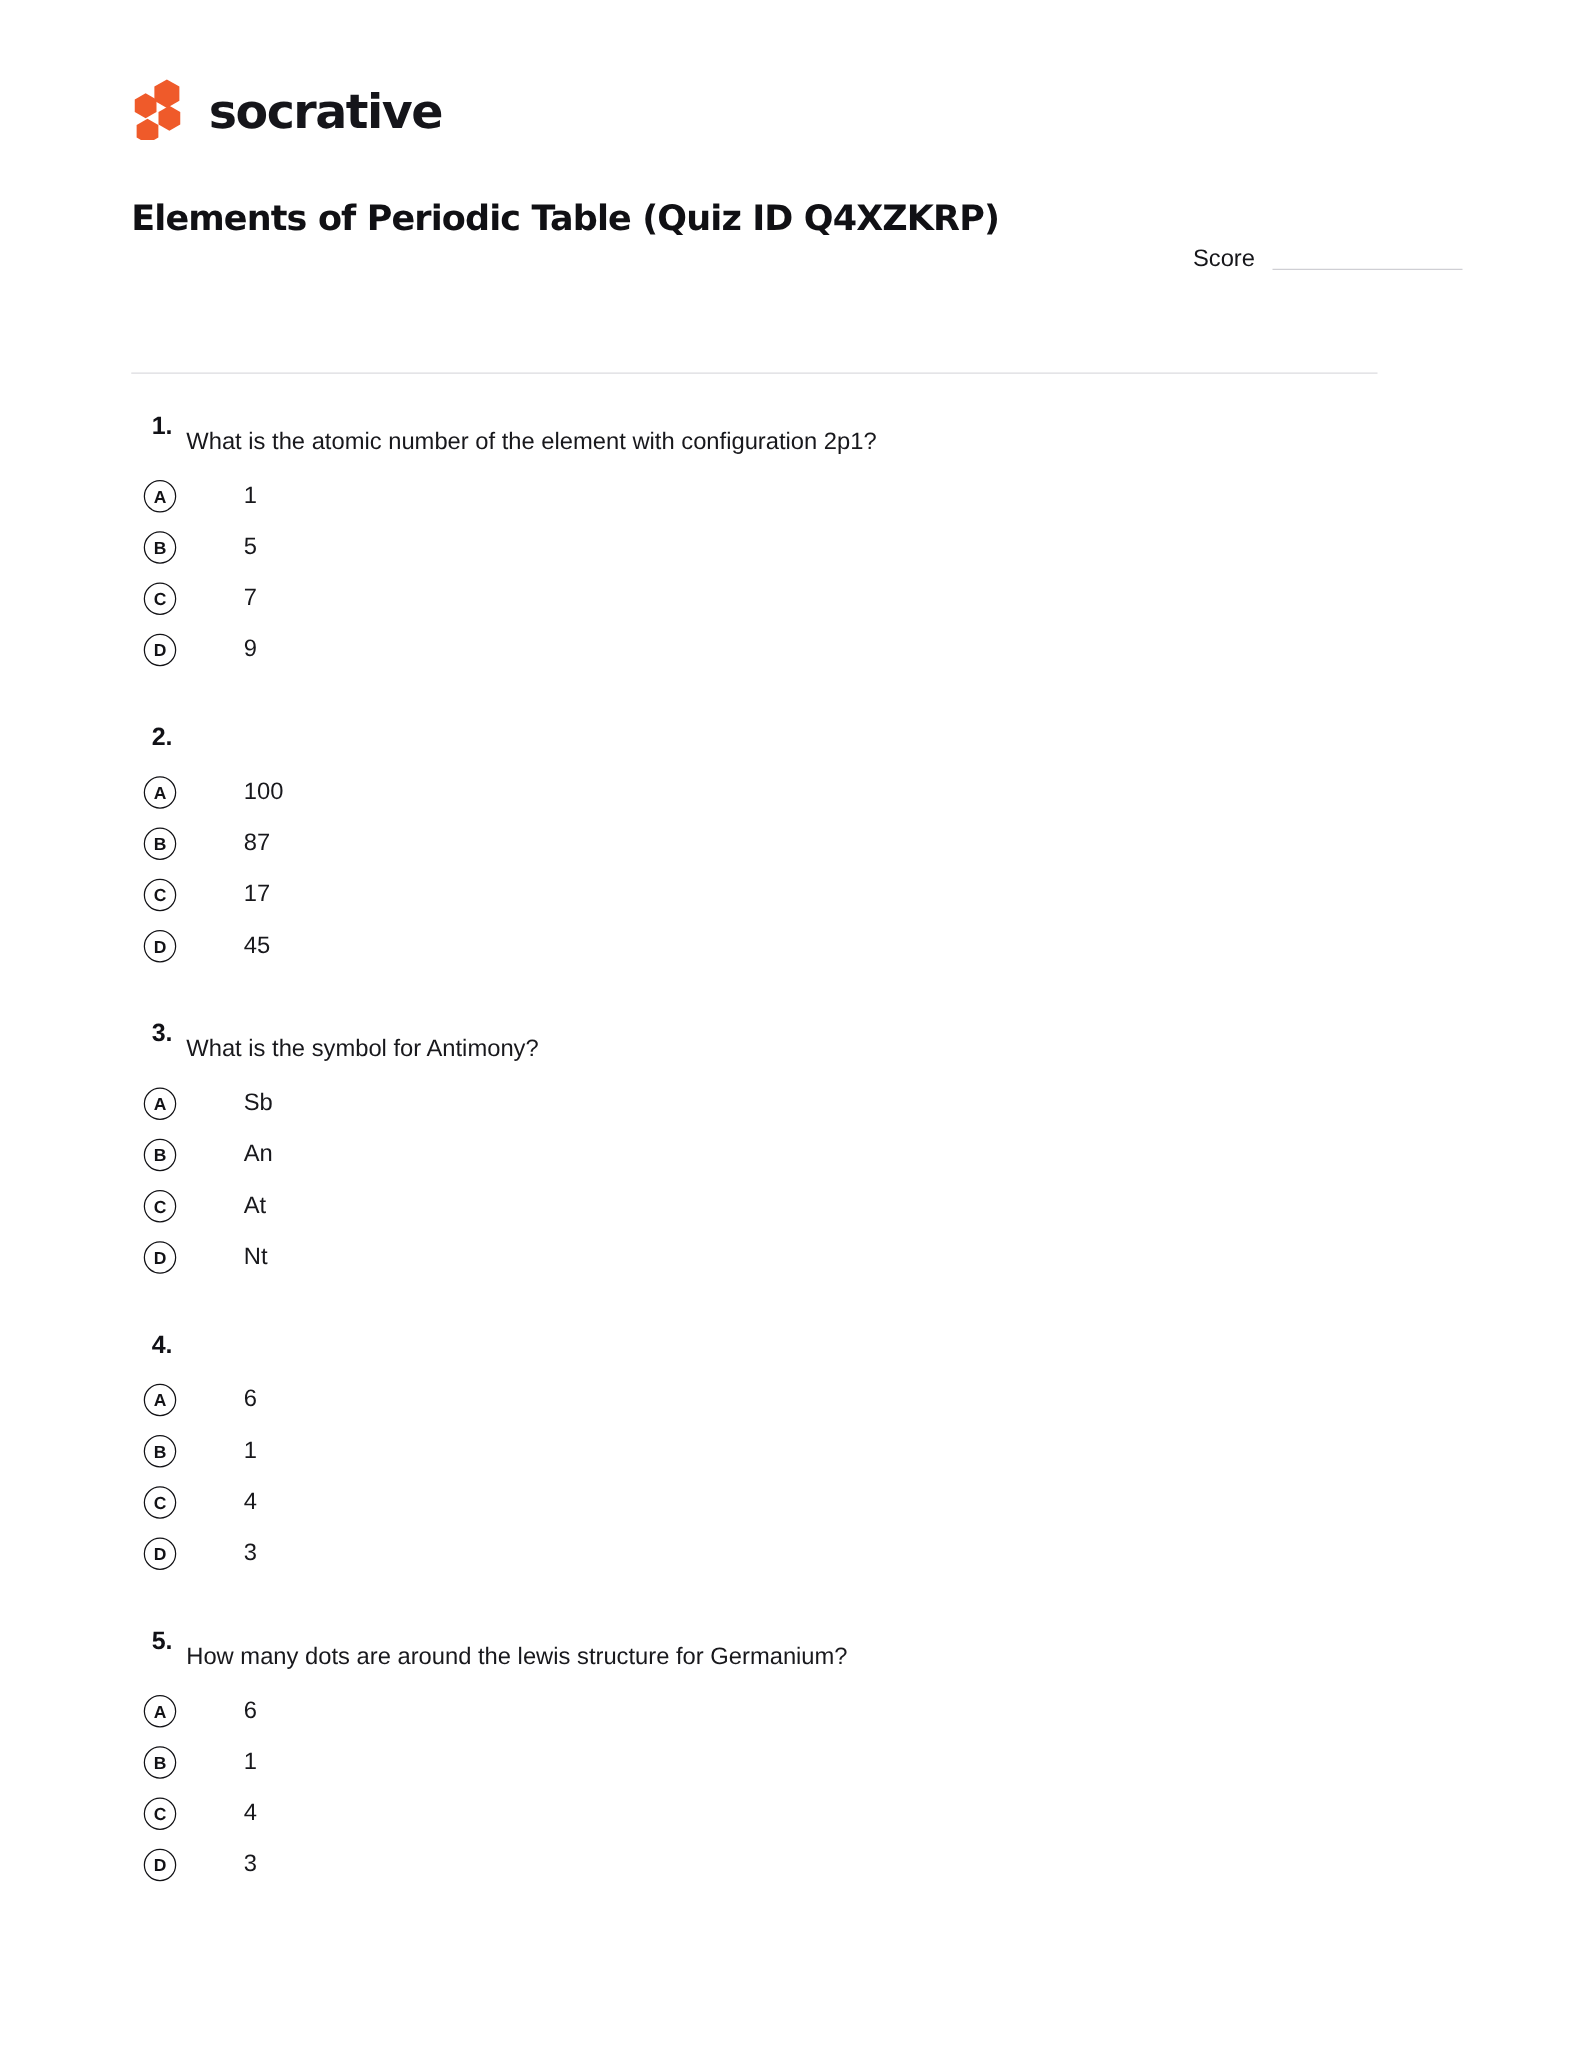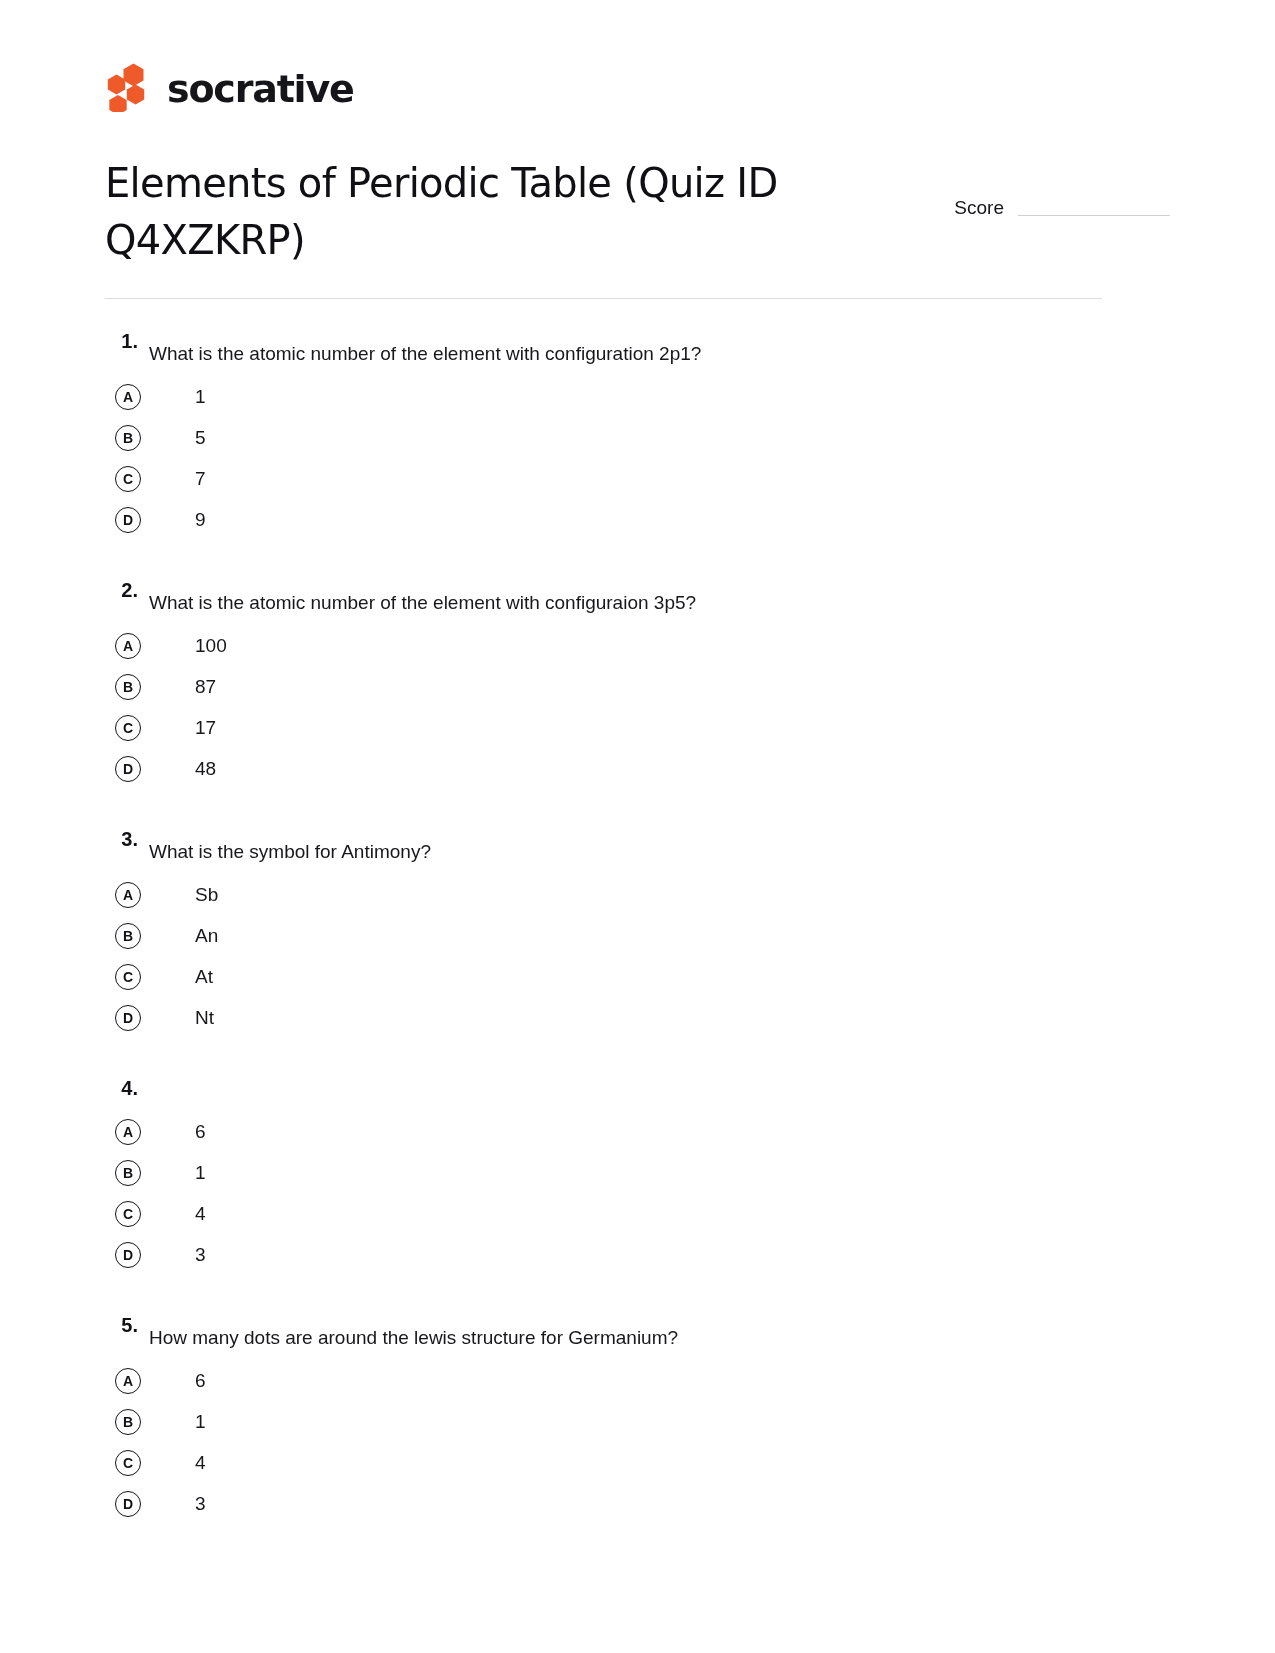--- a/index.html
+++ b/index.html
@@ -95,22 +95,22 @@
     width: 300px;
   }
 
   
   .quiz-title {
     position: absolute;
     left: 105px;
     top: 155px;
     width: 745px;
     font-family: "DejaVu Sans", sans-serif;
-    font-size: 40px;
-    font-weight: 400;
+    font-size: 28px;
+    font-weight: 700;
     line-height: 1.42;
     letter-spacing: -0.7px;
     color: #101014;
     margin: 0;
   }
 
   .divider {
     position: absolute;
     left: 105px;
     top: 298px;
@@ -246,38 +246,37 @@
           </li>
           <li class="option">
             <span class="bubble">D</span>
             <span class="opt-text">9</span>
           </li>
         </ul>
       </div>
       <div class="question">
         <div class="q-head">
           <span class="q-num">2.</span>
-          <span class="q-text">What is the atomic number of the element with configuraion 3p5?</span>
         </div>
         <ul class="options">
           <li class="option">
             <span class="bubble">A</span>
             <span class="opt-text">100</span>
           </li>
           <li class="option">
             <span class="bubble">B</span>
             <span class="opt-text">87</span>
           </li>
           <li class="option">
             <span class="bubble">C</span>
             <span class="opt-text">17</span>
           </li>
           <li class="option">
             <span class="bubble">D</span>
-            <span class="opt-text">48</span>
+            <span class="opt-text">45</span>
           </li>
         </ul>
       </div>
       <div class="question">
         <div class="q-head">
           <span class="q-num">3.</span>
           <span class="q-text">What is the symbol for Antimony?</span>
         </div>
         <ul class="options">
           <li class="option">

